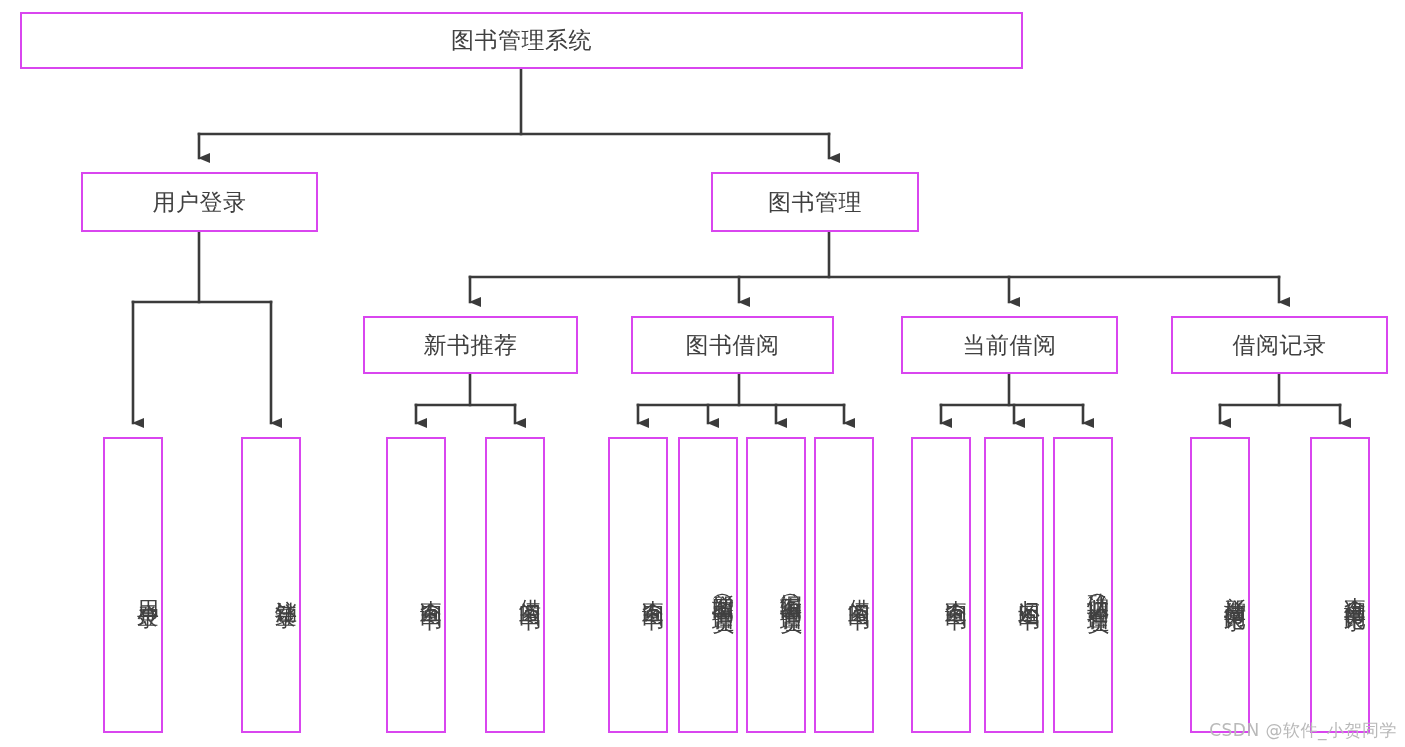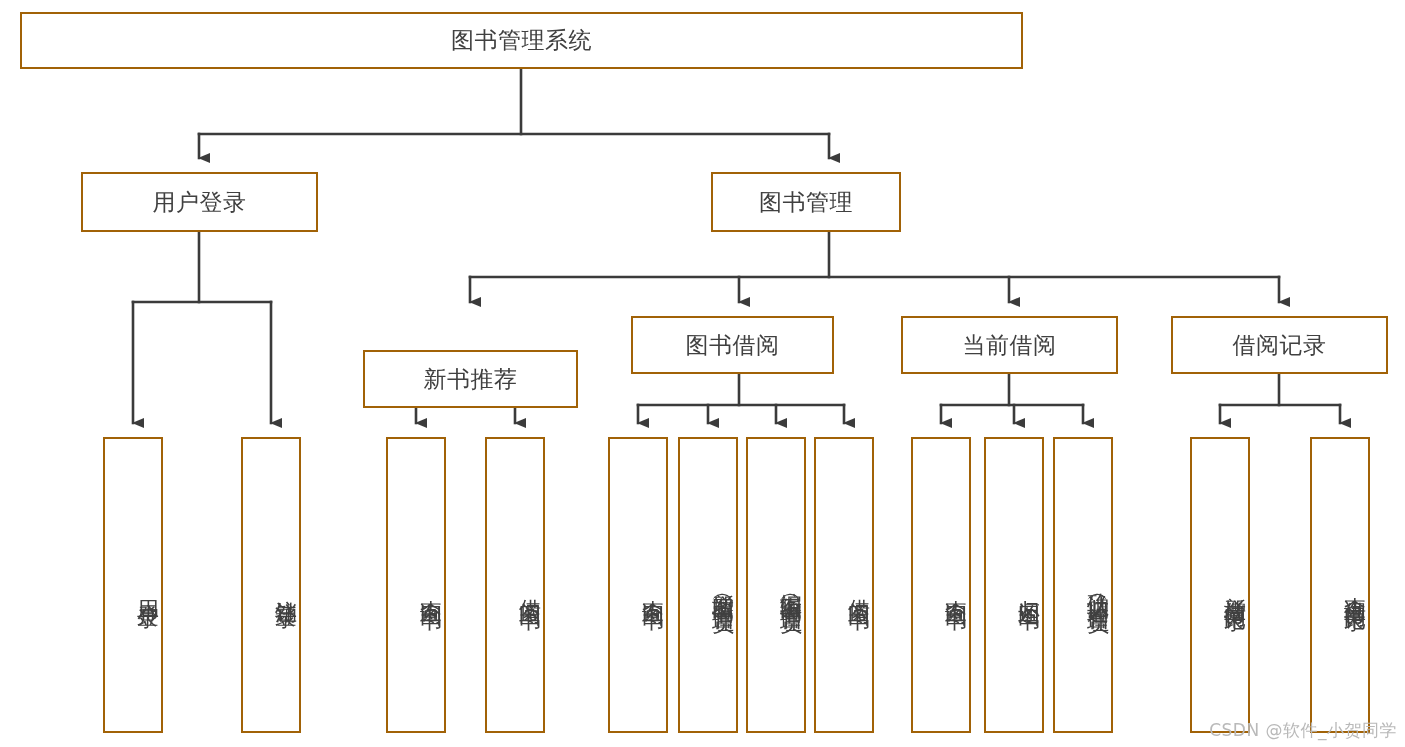--- a/index.html
+++ b/index.html
@@ -22,21 +22,21 @@
     left: 0;
     top: 0;
     width: 1405px;
     height: 747px;
     pointer-events: none;
   }
   .node {
     position: absolute;
     box-sizing: border-box;
     background: #ffffff;
-    border: 2px solid #a16207;
+    border: 2px solid #d946ef;
     display: flex;
     align-items: center;
     justify-content: center;
     color: #404040;
   }
   .node.horiz {
     font-size: 23px;
     letter-spacing: 0.5px;
   }
   .node.vert {
@@ -120,25 +120,25 @@
     </g>
   </svg>
 
   <div class="node horiz" id="node-root" style="left: 20px; top: 12px; width: 1003px; height: 57px;">
     <span>图书管理系统</span>
   </div>
 
   <div class="node horiz" id="node-l2-0" style="left: 81px; top: 172px; width: 237px; height: 60px;">
     <span>用户登录</span>
   </div>
-  <div class="node horiz" id="node-l2-1" style="left: 711px; top: 172px; width: 190px; height: 60px; justify-content: center;">
+  <div class="node horiz" id="node-l2-1" style="left: 711px; top: 172px; width: 208px; height: 60px; justify-content: center;">
     <span>图书管理</span>
   </div>
 
-  <div class="node horiz" id="node-l3-0" style="left: 363px; top: 316px; width: 215px; height: 58px; margin-top: 34px;">
+  <div class="node horiz" id="node-l3-0" style="left: 363px; top: 316px; width: 215px; height: 58px;">
     <span>新书推荐</span>
   </div>
   <div class="node horiz" id="node-l3-1" style="left: 631px; top: 316px; width: 203px; height: 58px;">
     <span>图书借阅</span>
   </div>
   <div class="node horiz" id="node-l3-2" style="left: 901px; top: 316px; width: 217px; height: 58px; text-align: center;">
     <span>当前借阅</span>
   </div>
   <div class="node horiz" id="node-l3-3" style="left: 1171px; top: 316px; width: 217px; height: 58px;">
     <span>借阅记录</span>

